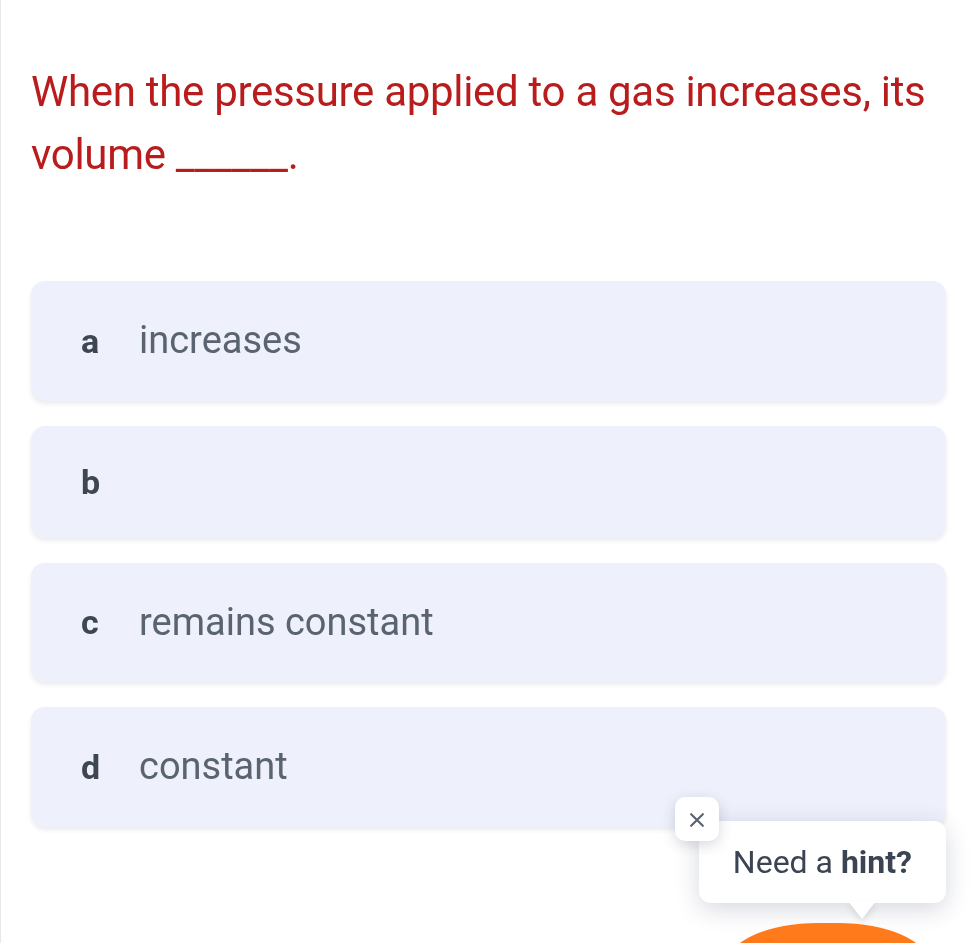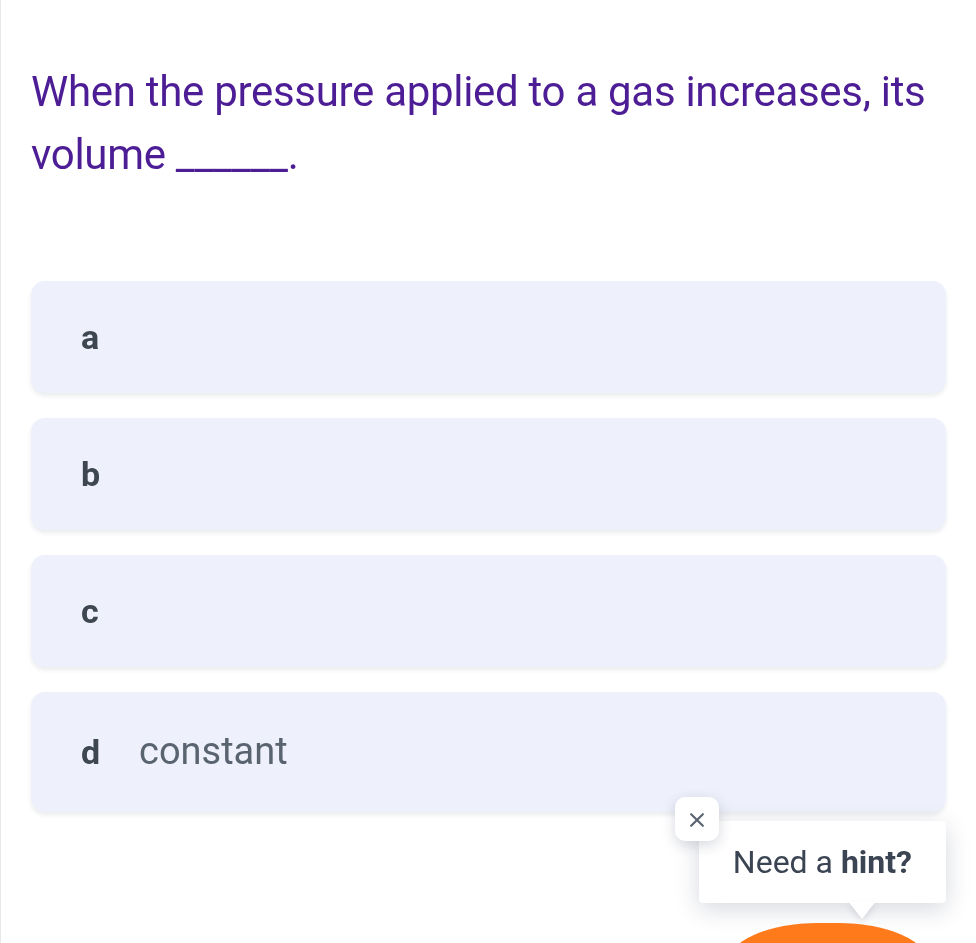--- a/index.html
+++ b/index.html
@@ -10,21 +10,21 @@
     color: #4a5460;
     position: relative;
     border-left: 1px solid #e8e8e8;
   }
   .question-wrap {
     padding: 60px 30px 0 30px;
   }
   .question-text {
     font-size: 42px;
     line-height: 1.5;
-    color: #4c1d95;
+    color: #b91c1c;
     font-weight: 400;
     letter-spacing: -0.3px;
   }
   .answers {
     padding: 0 30px;
     margin-top: 95px;
   }
   .answer {
     display: flex;
     align-items: center;
@@ -49,21 +49,21 @@
     line-height: 1.25;
     font-weight: 400;
   }
 
   
   .hint-bubble {
     position: absolute;
     right: 30px;
     bottom: 40px;
     background: #ffffff;
-    border-radius: 4px;
+    border-radius: 12px;
     padding: 22px 34px;
     box-shadow: 0 6px 24px rgba(30,40,70,0.18);
     font-size: 32px;
     color: #3b4452;
   }
   .hint-bubble .bold { font-weight: 700; }
   .hint-tail {
     position: absolute;
     bottom: -16px;
     right: 70px;
@@ -102,26 +102,28 @@
 </head>
 <body>
 
 <div class="question-wrap">
   <div class="question-text">When the pressure applied to a gas increases, its volume ______.</div>
 </div>
 
 <div class="answers">
   <div class="answer">
     <div class="answer-letter">a</div>
+    <div class="answer-text">increases</div>
   </div>
   <div class="answer">
     <div class="answer-letter">b</div>
   </div>
   <div class="answer">
     <div class="answer-letter">c</div>
+    <div class="answer-text">remains constant</div>
   </div>
   <div class="answer">
     <div class="answer-letter">d</div>
     <div class="answer-text">constant</div>
   </div>
 </div>
 
 <div class="hint-bubble">
   <div class="hint-close">
     <span>

